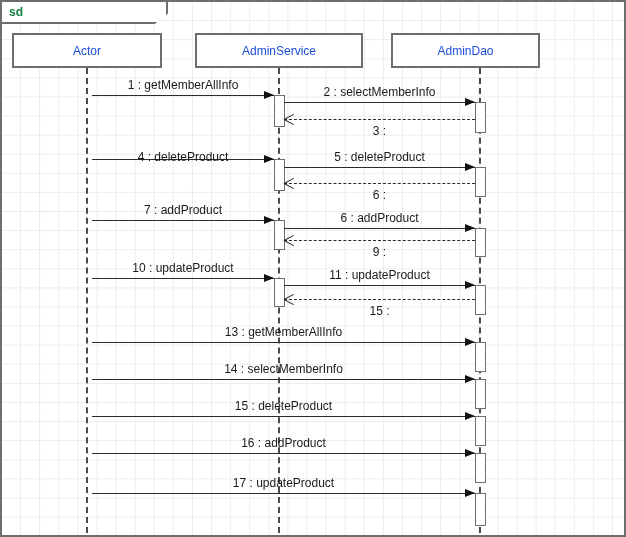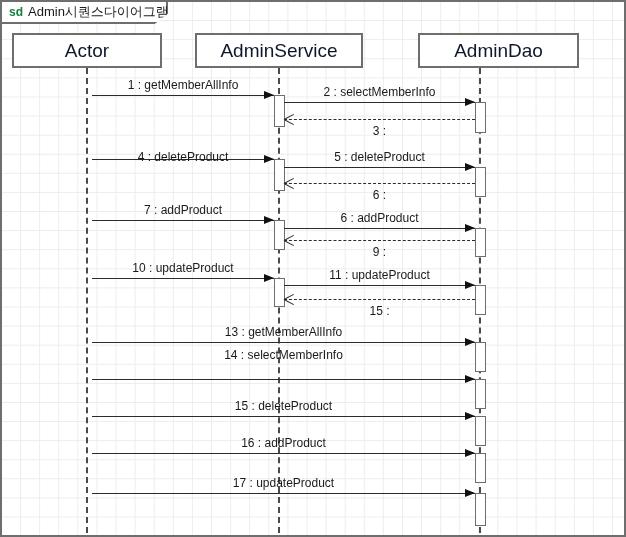--- a/index.html
+++ b/index.html
@@ -55,22 +55,22 @@
   
   .lifeline-head {
     position: absolute;
     height: 35px;
     background: #ffffff;
     border: 2px solid #6e6e6e;
     box-sizing: border-box;
     display: flex;
     align-items: center;
     justify-content: center;
-    font-size: 19px;
-    color: #0f172a;
+    font-size: 12px;
+    color: #1d4ed8;
   }
   
   .lifeline-stem {
     position: absolute;
     width: 0;
     border-left: 2px dashed #4a4a4a;
   }
   
   .activation {
     position: absolute;
@@ -133,30 +133,29 @@
     text-align: center;
   }
 </style>
 </head>
 <body>
 
 <div id="diagram-frame">
 
   <div id="frame-title-tab">
     <span class="kw">sd</span>
-    <span class="ttl">Admin시퀀스다이어그램</span>
   </div>
 
   <div id="lifelines-layer">
       <div class="lifeline-stem" style="left: 84px; top: 66px; height: 465px;"></div>
       <div class="lifeline-head" style="left: 10px; top: 31px; width: 150px;">Actor</div>
       <div class="lifeline-stem" style="left: 276px; top: 66px; height: 465px;"></div>
       <div class="lifeline-head" style="left: 193px; top: 31px; width: 168px;">AdminService</div>
       <div class="lifeline-stem" style="left: 477px; top: 66px; height: 465px;"></div>
-      <div class="lifeline-head" style="left: 416px; top: 31px; width: 161px;">AdminDao</div>
+      <div class="lifeline-head" style="left: 389px; top: 31px; width: 149px;">AdminDao</div>
     </div>
   <div id="activations-layer">
       <div class="activation" style="left: 271.5px; top: 93px; height: 32px;"></div>
       <div class="activation" style="left: 472.5px; top: 100px; height: 31px;"></div>
       <div class="activation" style="left: 271.5px; top: 157px; height: 32px;"></div>
       <div class="activation" style="left: 472.5px; top: 165px; height: 30px;"></div>
       <div class="activation" style="left: 271.5px; top: 218px; height: 30px;"></div>
       <div class="activation" style="left: 472.5px; top: 226px; height: 29px;"></div>
       <div class="activation" style="left: 271.5px; top: 276px; height: 29px;"></div>
       <div class="activation" style="left: 472.5px; top: 283px; height: 30px;"></div>
@@ -229,21 +228,21 @@
       <div class="msg-label" style="left: 282px; width: 191px; top: 302px;">15 :</div>
       <div class="msg" style="left: 90px; top: 340px; width: 383px;">
         <div class="line"></div>
         <div class="arrow-solid-r" style="left: 373px;"></div>
       </div>
       <div class="msg-label" style="left: 90px; width: 383px; top: 323px;">13 : getMemberAllInfo</div>
       <div class="msg" style="left: 90px; top: 377px; width: 383px;">
         <div class="line"></div>
         <div class="arrow-solid-r" style="left: 373px;"></div>
       </div>
-      <div class="msg-label" style="left: 90px; width: 383px; top: 346px;">14 : selectMemberInfo</div>
+      <div class="msg-label" style="left: 90px; width: 383px; top: 360px;">14 : selectMemberInfo</div>
       <div class="msg" style="left: 90px; top: 414px; width: 383px;">
         <div class="line"></div>
         <div class="arrow-solid-r" style="left: 373px;"></div>
       </div>
       <div class="msg-label" style="left: 90px; width: 383px; top: 397px;">15 : deleteProduct</div>
       <div class="msg" style="left: 90px; top: 451px; width: 383px;">
         <div class="line"></div>
         <div class="arrow-solid-r" style="left: 373px;"></div>
       </div>
       <div class="msg-label" style="left: 90px; width: 383px; top: 434px;">16 : addProduct</div>

